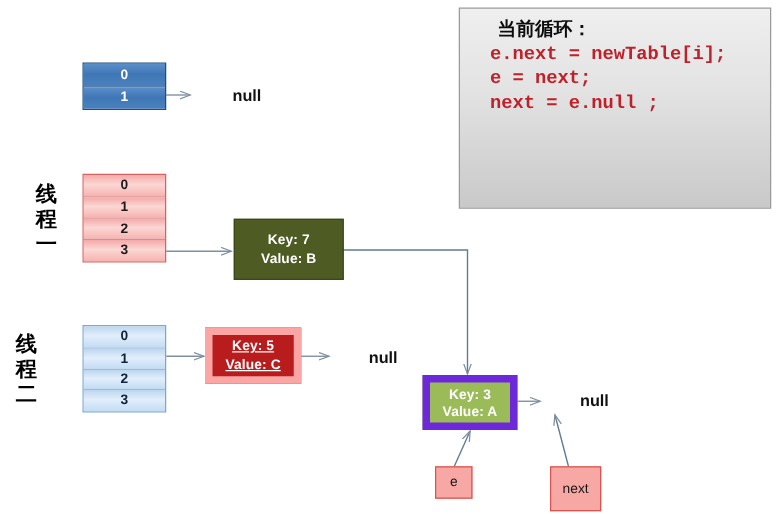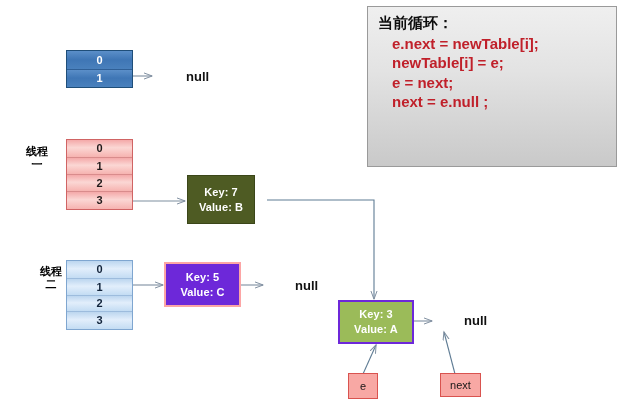--- a/index.html
+++ b/index.html
@@ -41,57 +41,58 @@
   .tbl-blue .cell:last-child{border-bottom:none;}
 
   
   .node{
     position:absolute;box-sizing:border-box;
     display:flex;flex-direction:column;align-items:center;justify-content:center;
     color:#ffffff;font-weight:bold;font-size:11px;line-height:1.32;
     letter-spacing:.1px;
   }
   .node-dark{background:#4e5b23;border:1px solid #3b4619;}
-  .node-mid{background:#6d28d9;border:2px solid #fca5a5;}
-  .node-light{background:#9bbb59;border:2px solid #6d28d9;}
+  .node-mid{background:#b91c1c;border:6px solid #fca5a5;text-decoration:underline;}
+  .node-light{background:#9bbb59;border:6px solid #6d28d9;justify-content:flex-end;}
 
   
   .var{
     position:absolute;box-sizing:border-box;
     background:#f8a8a4;border:1px solid #d9534f;
     display:flex;align-items:center;justify-content:center;
     color:#171717;font-size:11px;
   }
 
   
   .nulllbl{
     position:absolute;color:#111111;font-weight:bold;font-size:13px;
     font-family:"Liberation Sans","DejaVu Sans",sans-serif;white-space:nowrap;margin-left:28px;
   }
   .threadlbl{
-    position:absolute;width:22px;color:#000000;font-weight:bold;font-size:11px;
+    position:absolute;width:22px;color:#000000;font-weight:bold;font-size:17px;
     line-height:1.18;text-align:center;
     font-family:"DejaVu Sans","Liberation Sans",sans-serif;
   }
 
   
   .callout{
     position:absolute;box-sizing:border-box;
     background:linear-gradient(to bottom,#efefef 0%,#e3e3e3 40%,#c9c9c9 100%);
     border:1px solid #9a9a9a;
     padding:7px 10px 6px 10px;
   }
   .callout .ln{white-space:nowrap;line-height:1.30;}
   .cn{
     color:#0d0d0d;font-weight:bold;font-size:15px;
     font-family:"DejaVu Sans","Liberation Sans",sans-serif;
+    margin-left:20px;
   }
   .code{
     color:#c0202a;font-weight:bold;font-size:15px;padding-left:14px;
-    font-family:Liberation Sans, sans-serif;
+    font-family:Liberation Mono, monospace;
   }
 </style>
 </head>
 <body>
 
 <div class="stage">
 
   <svg class="edges" viewBox="0 0 627 411" width="627" height="411">
     <defs>
       <marker id="ar" markerWidth="9" markerHeight="9" refX="7.4" refY="3.2" orient="auto" markerUnits="strokeWidth">
@@ -139,26 +140,26 @@
   <div class="nulllbl" style="left:158px;top:69px;">null</div>
 
   <div class="threadlbl" style="left:26px;top:146px;">线程一</div>
   <div class="table tbl-pink" style="left:66px;top:139px;width:67px;height:71px;">
     <div class="cell" style="height:18px;">0</div>
     <div class="cell" style="height:17px;">1</div>
     <div class="cell" style="height:17px;">2</div>
     <div class="cell" style="height:17px;">3</div>
   </div>
 
-  <div class="node node-dark" style="left:187px;top:175px;width:68px;height:49px;">
+  <div class="node node-dark" style="left:187px;top:175px;width:88px;height:49px;">
     <span>Key: 7</span>
     <span>Value: B</span>
   </div>
 
-  <div class="threadlbl" style="left:40px;top:266px;">线程二</div>
+  <div class="threadlbl" style="left:10px;top:266px;">线程二</div>
   <div class="table tbl-blue" style="left:66px;top:260px;width:67px;height:70px;">
     <div class="cell" style="height:18px;">0</div>
     <div class="cell" style="height:17px;">1</div>
     <div class="cell" style="height:16px;">2</div>
     <div class="cell" style="height:17px;">3</div>
   </div>
 
   <div class="node node-mid" style="left:164px;top:262px;width:77px;height:45px;">
     <span>Key: 5</span>
     <span>Value: C</span>
@@ -167,25 +168,24 @@
 
   <div class="node node-light" style="left:338px;top:300px;width:76px;height:44px;">
     <span>Key: 3</span>
     <span>Value: A</span>
   </div>
   <div class="nulllbl" style="left:436px;top:313px;">null</div>
 
   <div class="var" style="left:348px;top:373px;width:30px;height:26px;">
     <span>e</span>
   </div>
-  <div class="var" style="left:440px;top:373px;width:41px;height:24px;text-align:right;">
+  <div class="var" style="left:440px;top:373px;width:41px;height:36px;text-align:right;">
     <span>next</span>
   </div>
 
   <div class="callout" style="left:367px;top:6px;width:250px;height:161px;">
     <div class="ln cn">当前循环：</div>
     <div class="ln code">e.next = newTable[i];</div>
-    <div class="ln code">newTable[i] = e;</div>
     <div class="ln code">e = next;</div>
     <div class="ln code">next = e.null ;</div>
   </div>
 
 </div>
 
 </body></html>

